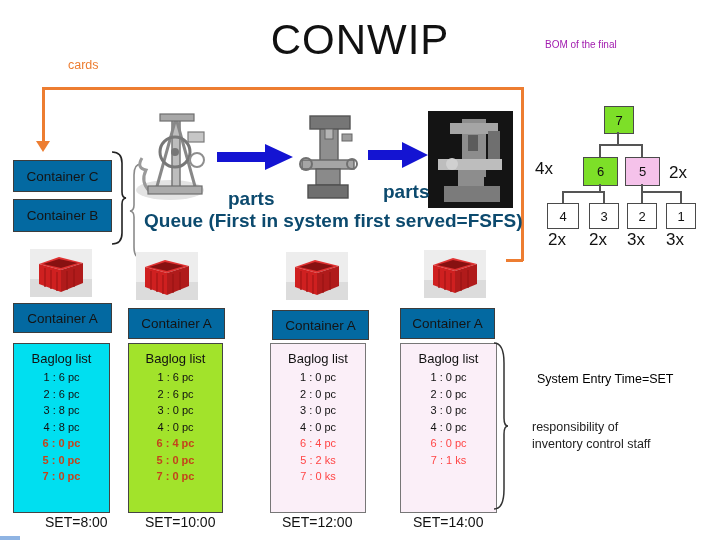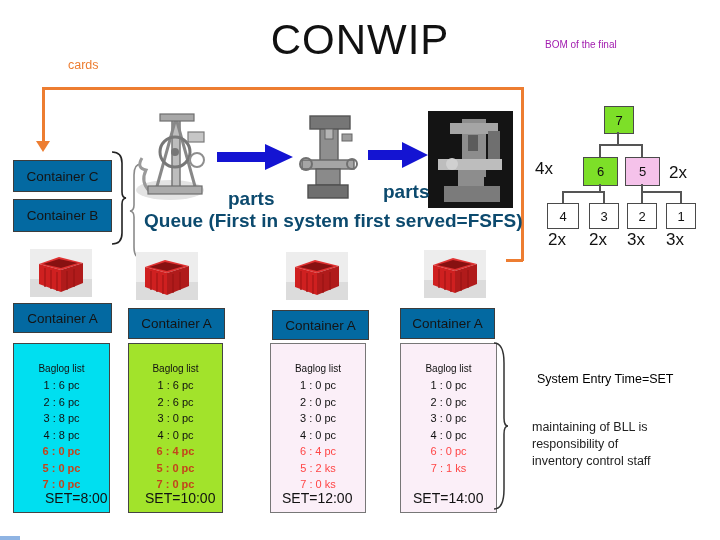--- a/index.html
+++ b/index.html
@@ -54,25 +54,25 @@
   #container-a-1{left:128px;top:308px;width:95px;height:29px;}
   #container-a-2{left:272px;top:310px;width:95px;height:28px;}
   #container-a-3{left:400px;top:308px;width:93px;height:29px;}
   
   .station{top:343px;height:170px;border:1.2px solid #444;box-sizing:border-box;
            text-align:center;color:#111;}
   #station-0{left:13px;width:97px;background:#00dff0;}
   #station-1{left:128px;width:95px;background:#a2e32b;}
   #station-2{left:270px;width:96px;background:#fbeff8;border-color:#777;}
   #station-3{left:400px;width:97px;background:#fbeff8;border-color:#777;}
-  .list-title{font-size:10px;margin-top:19px;margin-bottom:3px;}
+  .list-title{font-size:13px;margin-top:7px;margin-bottom:3px;}
   .list-item{font-size:11px;line-height:16.5px;}
   .brick .red{color:#c3441c;font-weight:bold;}
   .bright .red{color:#ff4545;}
-  .set-label{top:490px;font-size:14px;color:#111;}
+  .set-label{top:514px;font-size:14px;color:#111;}
   #set-0{left:45px;} #set-1{left:145px;} #set-2{left:282px;} #set-3{left:413px;}
   
   #system-entry{left:537px;top:344px;font-size:12.5px;color:#000000;margin-top:28px;}
   #maintaining{left:532px;top:419px;font-size:12.5px;color:#222;line-height:1.35;}
   
   #corner-decoration{left:0px;top:536px;width:20px;height:4px;background:#8fb4e3;}
   svg{display:block;}
 </style>
 </head>
 <body>
@@ -266,18 +266,17 @@
   <path d="M2,2 Q12,2 12,22 L12,77 Q12,85 16,85 Q12,85 12,93 L12,148 Q12,168 2,168" fill="none" stroke="#333" stroke-width="1.5"></path>
 </svg>
 
 <div class="abs set-label" id="set-0">SET=8:00</div>
 <div class="abs set-label" id="set-1">SET=10:00</div>
 <div class="abs set-label" id="set-2">SET=12:00</div>
 <div class="abs set-label" id="set-3">SET=14:00</div>
 
 <div class="abs" id="system-entry">System Entry Time=SET</div>
 <div class="abs" id="maintaining">
-  <div>maintaining of BLL is</div>
   <div>responsibility of</div>
   <div>inventory control staff</div>
 </div>
 
 <div class="abs" id="corner-decoration"></div>
 
 </body></html>

